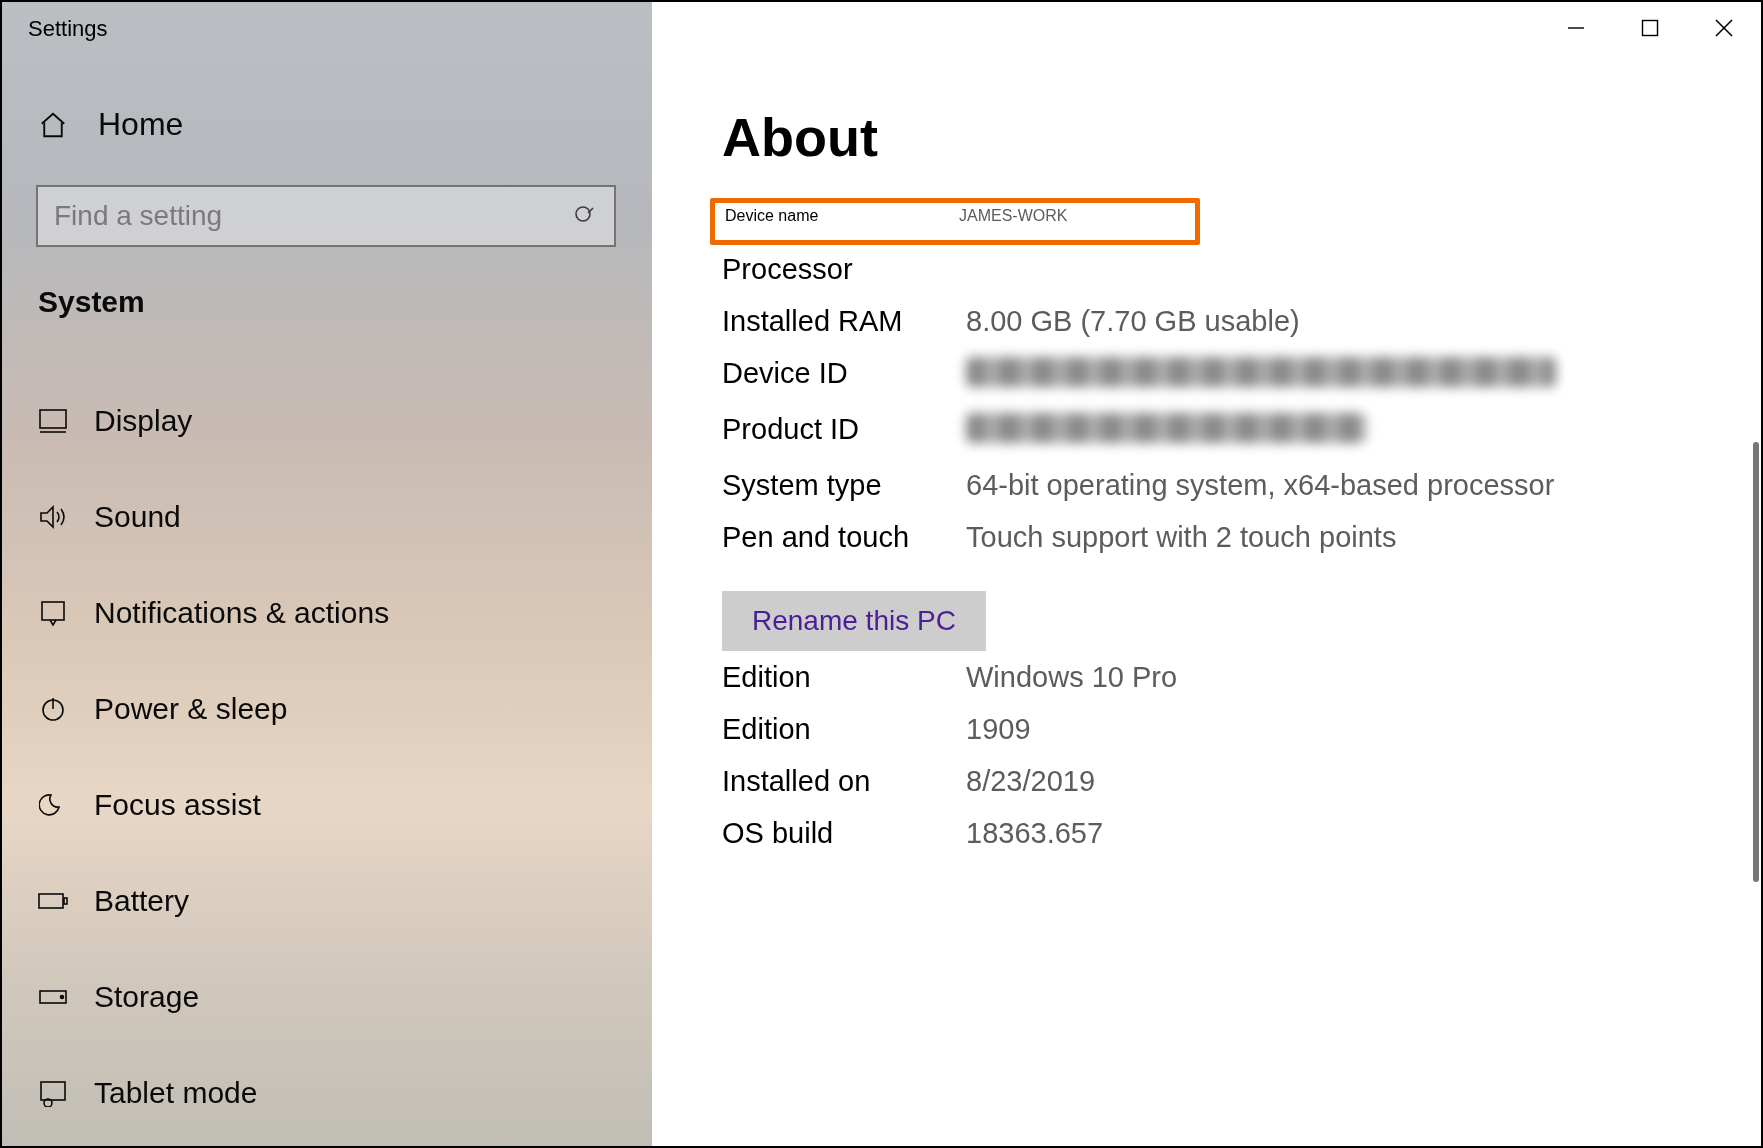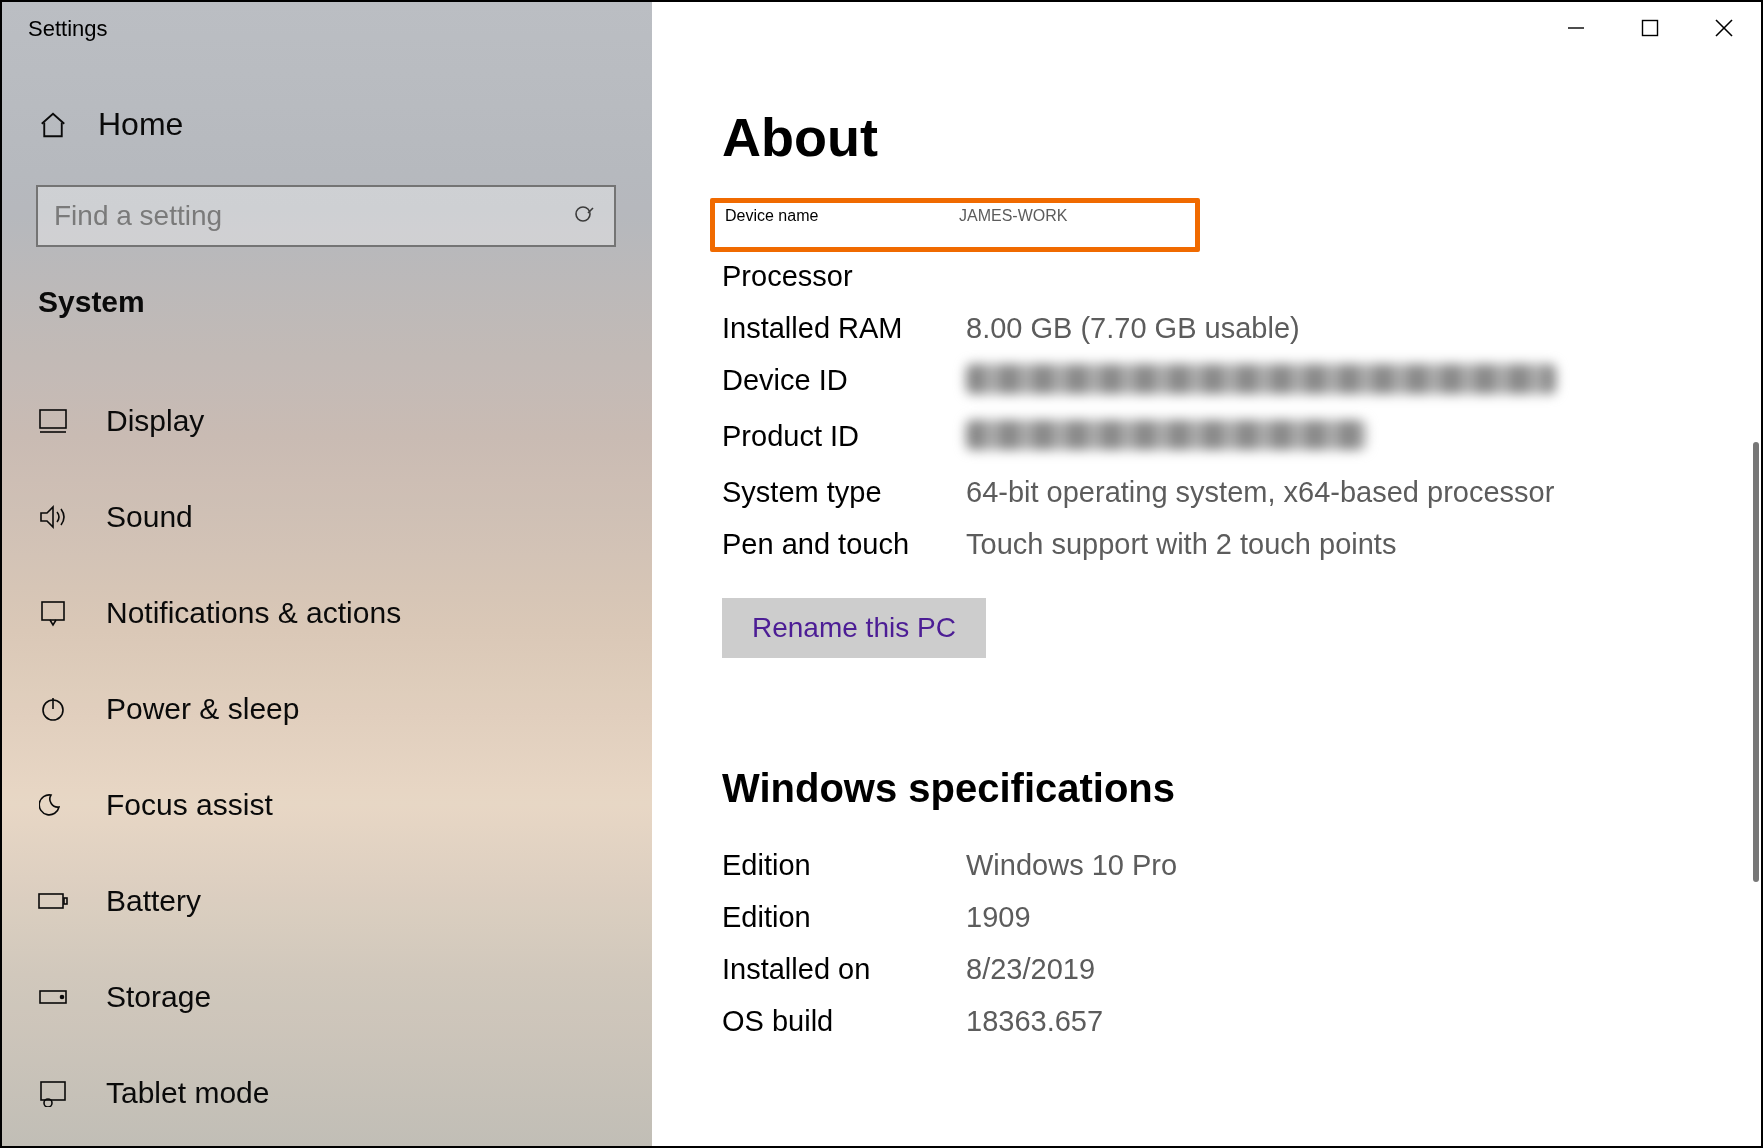--- a/index.html
+++ b/index.html
@@ -101,21 +101,21 @@
     font-size: 30px;
     font-weight: 600;
     color: #000;
   }
   .nav-list {
     padding-top: 54px;
   }
   .nav-item {
     display: flex;
     align-items: center;
-    gap: 36px;
+    gap: 24px;
     padding: 0 0 0 34px;
     height: 96px;
     font-size: 30px;
     color: #000;
   }
   .nav-item .icon { width: 34px; height: 34px; display:flex; align-items:center; justify-content:center;}
   .main {
     flex: 1;
     height: 100%;
     background: #fff;
@@ -145,21 +145,21 @@
     flex-shrink: 0;
   }
   .spec-value {
     color: #5c5c5c;
     flex: 1;
     padding-right: 60px;
   }
   .highlight-box {
     border: 5px solid #f06a00;
     border-radius: 2px;
-    padding: 4px 10px 22px 10px;
+    padding: 4px 10px 15px 10px;
     margin: -6px 0 -2px -12px;
     width: 490px;
     display:flex;
   }
   .highlight-box .spec-label { width: 234px; }
   .blurred {
     display:inline-block;
     width: 590px; height: 30px;
     background: repeating-linear-gradient(90deg,#888 0 18px,#aaa 18px 34px);
     filter: blur(6px);
@@ -349,21 +349,20 @@
         <div class="spec-value">64-bit operating system, x64-based processor</div>
       </div>
       <div class="spec-row">
         <div class="spec-label">Pen and touch</div>
         <div class="spec-value">Touch support with 2 touch points</div>
       </div>
     </div>
 
     <button class="rename-btn">Rename this PC</button>
 
-    <h2 class="section-h2">Windows specifications</h2>
 
     <div class="spec-grid">
       <div class="spec-row">
         <div class="spec-label">Edition</div>
         <div class="spec-value">Windows 10 Pro</div>
       </div>
       <div class="spec-row">
         <div class="spec-label">Edition</div>
         <div class="spec-value">1909</div>
       </div>

